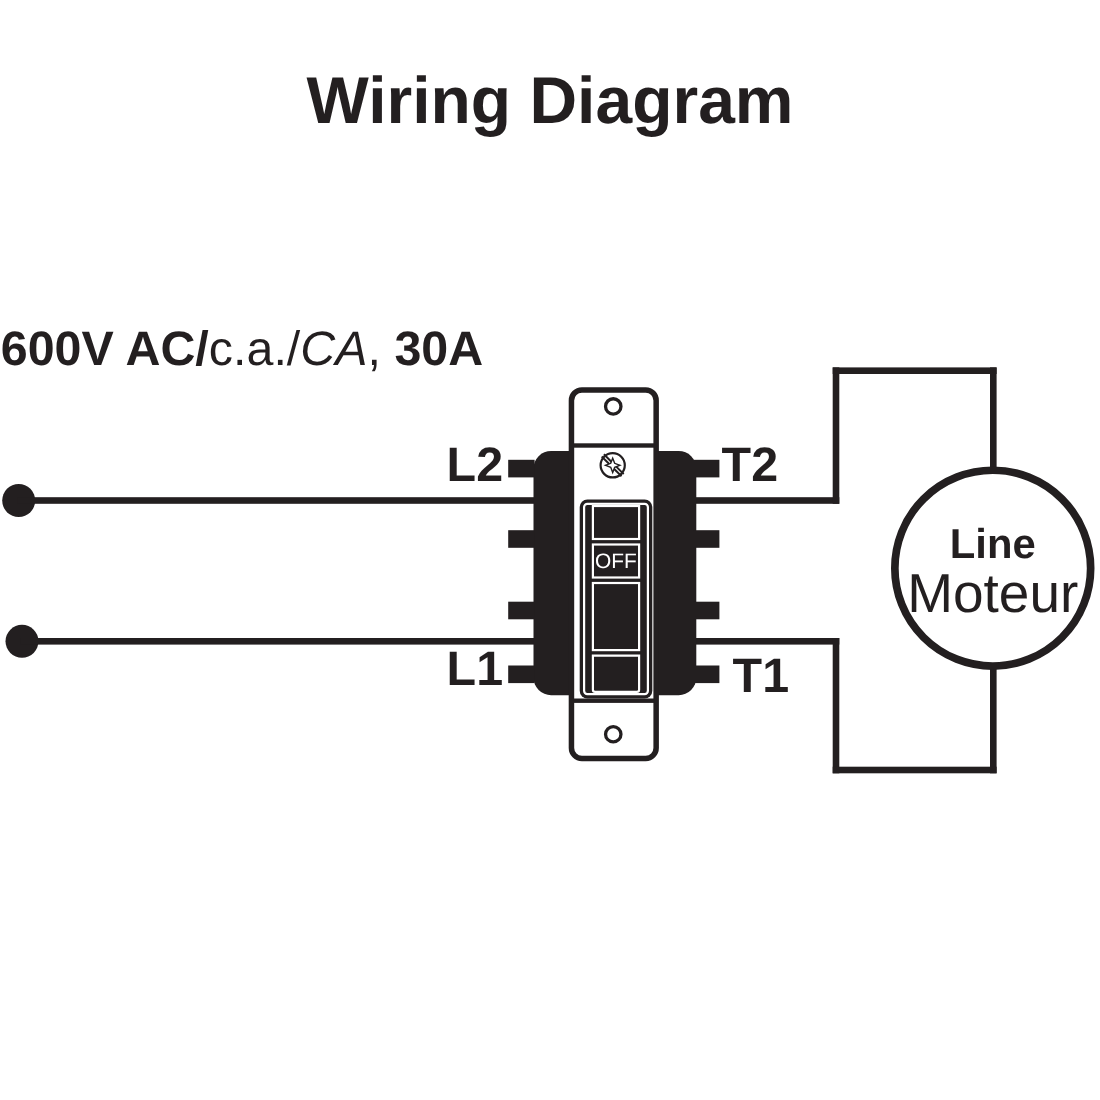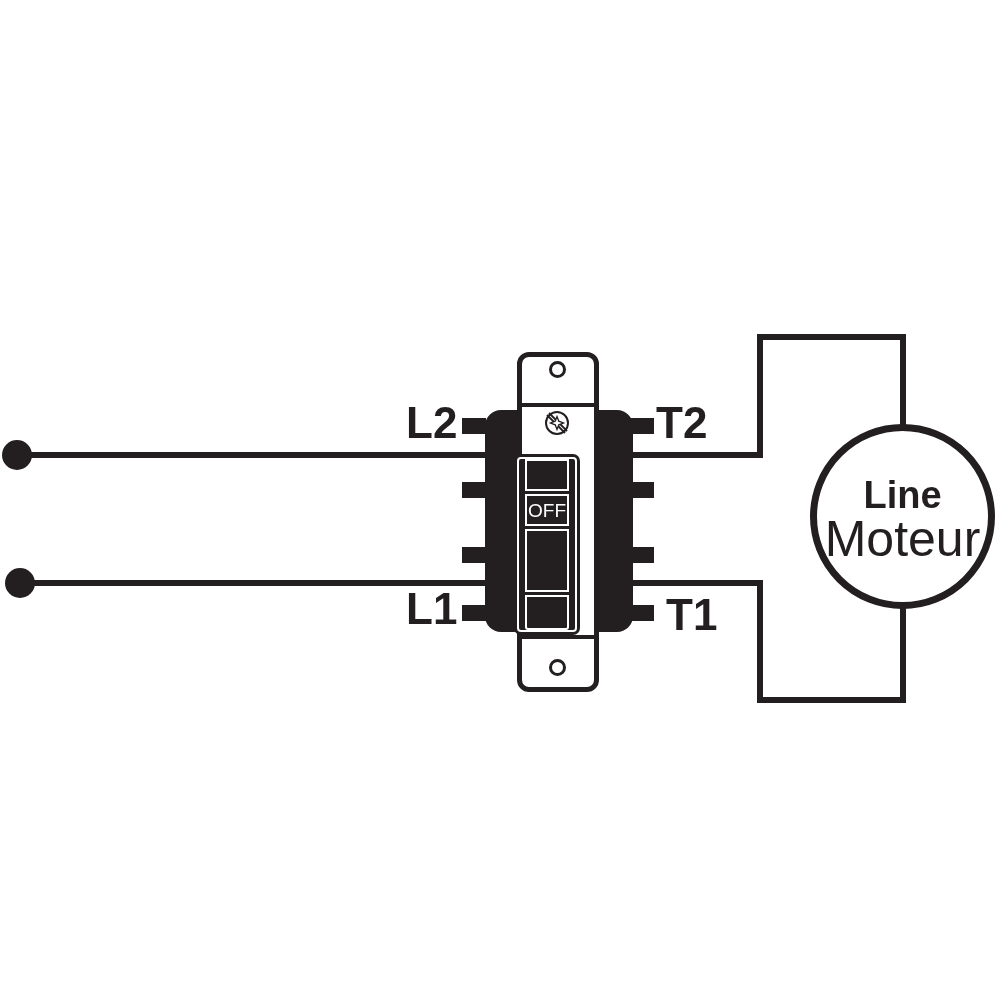--- a/index.html
+++ b/index.html
@@ -28,44 +28,46 @@
   .switch-body { left:485px; top:410px; width:148px; height:222px;
                  background:var(--ink); border-radius:16px; }
 
   .strap { left:517px; top:352px; width:82px; height:340px;
            background:var(--paper); border:5px solid var(--ink); border-radius:12px; }
   .strap-divider { position:absolute; left:521px; width:74px; height:4px; background:var(--ink); }
   .hole { position:absolute; left:549px; width:17px; height:17px; border:3px solid var(--ink);
           border-radius:50%; background:var(--paper); }
   .screw { position:absolute; left:544px; width:26px; height:26px; color:var(--ink); }
 
-  .rocker { left:514px; top:454px; width:66px; height:181px;
+  .rocker { left:527px; top:454px; width:66px; height:181px;
             background:var(--ink); border-radius:7px; }
   .rocker-frame { position:absolute; inset:3px; border:2px solid #fff; border-radius:4px; }
   .rocker-segs { position:absolute; left:11px; right:11px; top:5px; bottom:5px;
                  display:flex; flex-direction:column; gap:3px; }
   .seg { border:2px solid #fff; background:var(--ink); flex-basis:0; }
   .seg-off { display:flex; align-items:center; justify-content:center;
              color:#fff; font-size:19px; line-height:19px; }
 
   .motor { left:810px; top:424px; width:185px; height:185px; border:7px solid var(--ink);
            border-radius:50%; background:var(--paper);
            display:flex; flex-direction:column; align-items:center; justify-content:center; }
   .motor-en { font-weight:bold; font-size:38px; line-height:44px; }
   .motor-fr { font-size:50px; line-height:44px; }
 </style>
 </head>
 <body>
 
 <div class="canvas">
 
   <div class="abs title-block">
+    <div>Wiring Diagram</div>
   </div>
 
   <div class="abs spec-block">
+    <div><span class="b">600V AC/</span><span>c.a./</span><span class="i">CA</span><span>, </span><span class="b">30A</span></div>
   </div>
 
   <div class="dot" style="left:2px; top:440px;"></div>
   <div class="dot" style="left:5px; top:568px;"></div>
 
   <div class="wire" style="left:16px;  top:452px; width:472px; height:6px;"></div>
   <div class="wire" style="left:19px;  top:580px; width:469px; height:6px;"></div>
   <div class="wire" style="left:630px; top:452px; width:133px; height:6px;"></div>
   <div class="wire" style="left:630px; top:580px; width:133px; height:6px;"></div>
   <div class="wire" style="left:757px; top:334px; width:6px;  height:124px;"></div>

